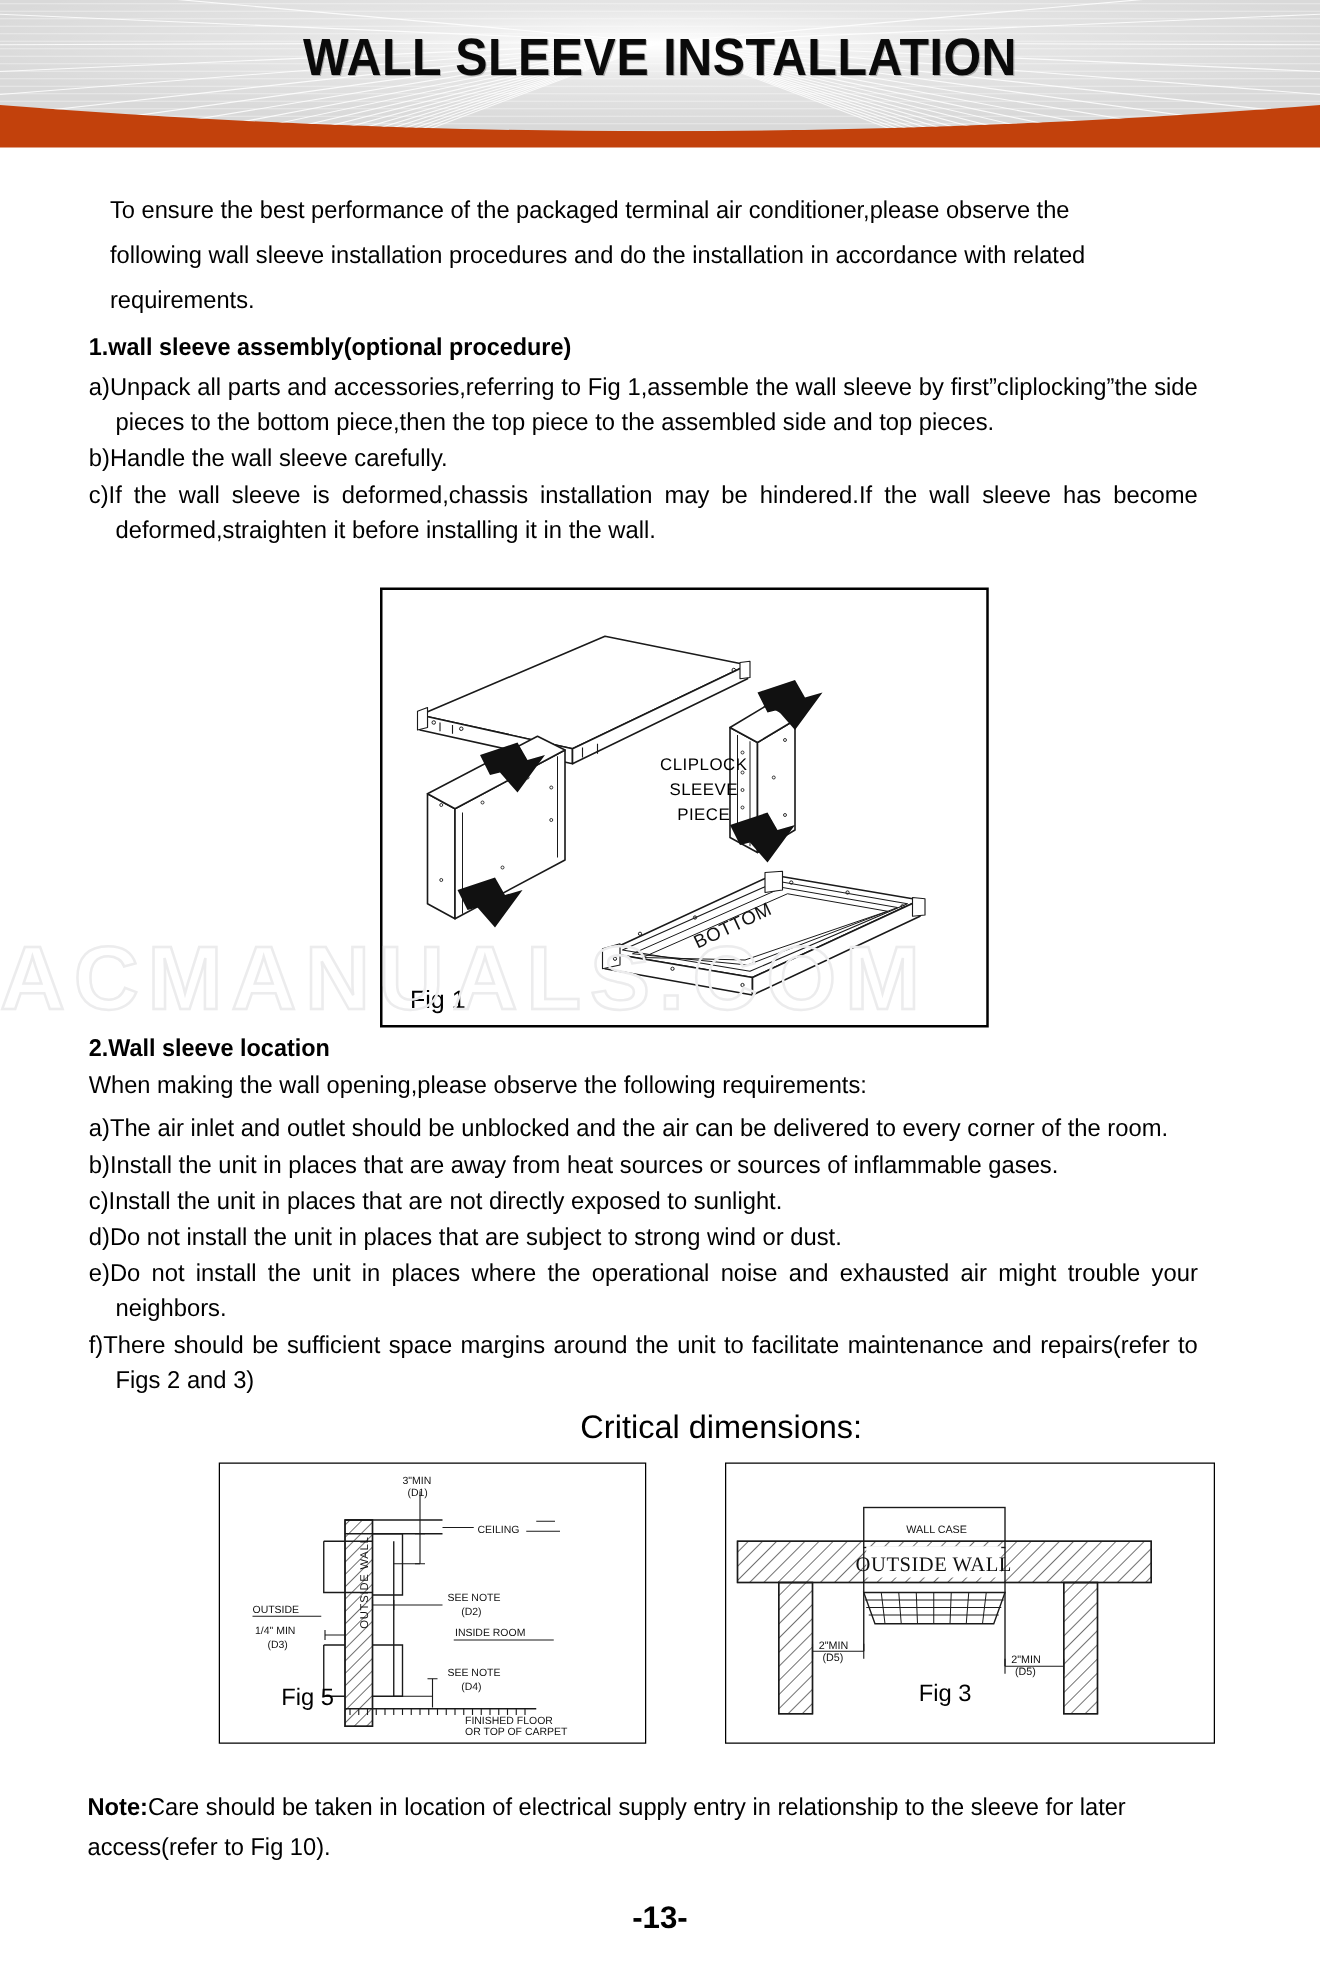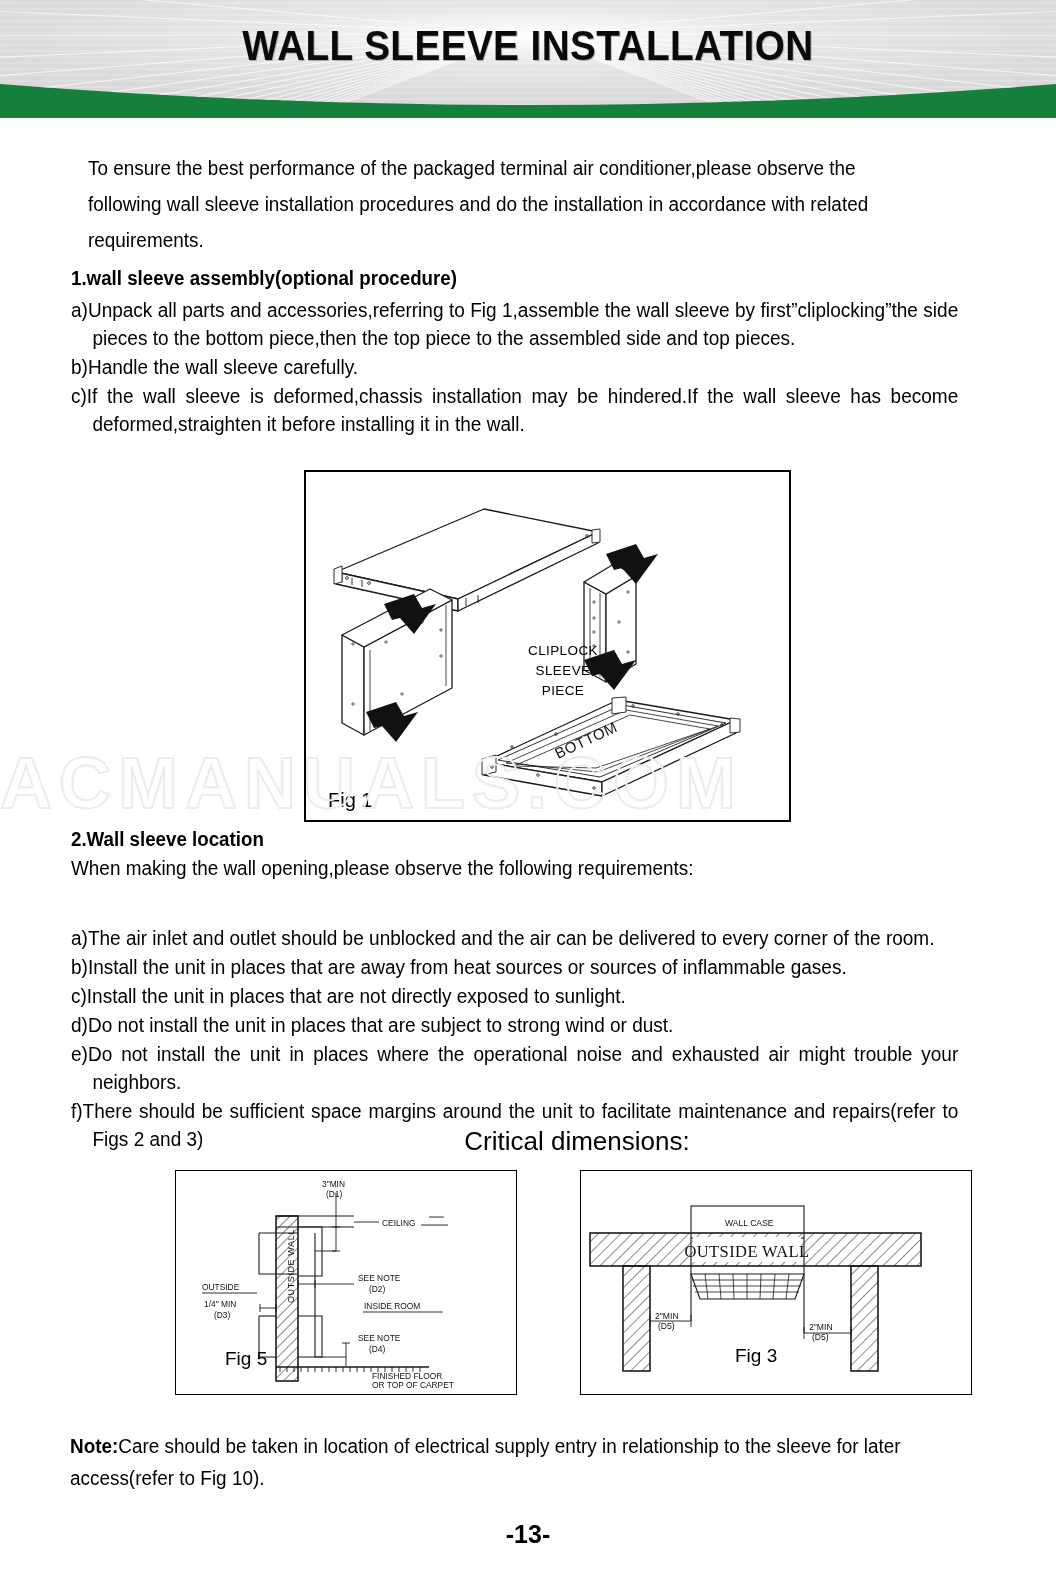--- a/index.html
+++ b/index.html
@@ -16,21 +16,21 @@
     overflow: hidden;
   }
 
   
   .header {
     position: absolute;
     left: 0; top: 0;
     width: 1056px;
     height: 118px;
     overflow: hidden;
-    background: #15803d;
+    background: #c2410c;
   }
   .header-rays {
     position: absolute;
     left: 0; top: 0;
     width: 1056px;
     height: 118px;
   }
   .header-title {
     position: absolute;
     left: 0;
@@ -92,21 +92,21 @@
   #sec2-head { top: 828px; }
 
   .list {
     position: absolute;
     left: 71px;
     width: 910px;
     font-size: 19.5px;
     line-height: 28px;
   }
   #list1 { top: 296px; }
-  #list2 { top: 889px; margin-top: 35px; }
+  #list2 { top: 889px; }
 
   .li {
     display: block;
     padding-left: 22px;
     text-indent: -22px;
     margin-bottom: 1px;
     transform: scaleX(0.975);
     transform-origin: left top;
   }
   .li.just-full { text-align: justify; text-align-last: left; }
@@ -177,21 +177,20 @@
   .cliplock-text {
     position: absolute;
     left: 212px;
     top: 130px;
     width: 90px;
     text-align: center;
     font-size: 13.5px;
     line-height: 20px;
     letter-spacing: 0.4px;
     z-index: 6;
-    margin-top: 39px;
   }
 
   
   .fig2-box {
     position: absolute;
     left: 175px;
     top: 1170px;
     width: 342px;
     height: 225px;
     border: 1.5px solid #000;

